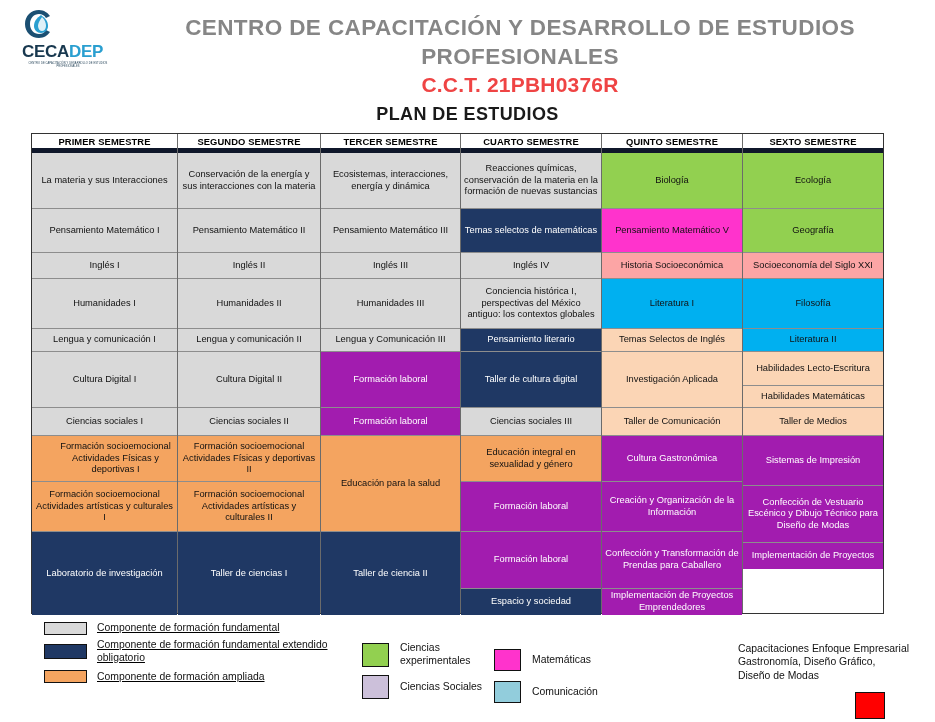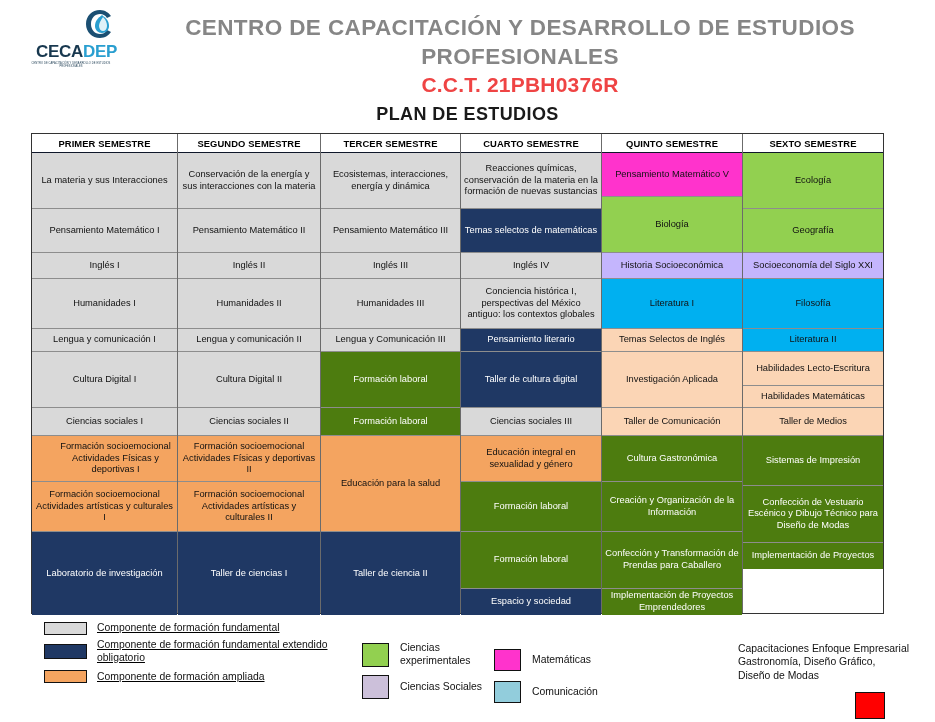--- a/index.html
+++ b/index.html
@@ -10,21 +10,21 @@
     overflow:hidden;
     position:relative;
   }
 
   
   #header{
     position:absolute;left:0;top:0;width:935px;height:128px;
   }
   #logo{
     position:absolute;left:22px;top:8px;width:95px;height:66px;
-    display:flex;flex-direction:column;align-items:flex-end;justify-content:flex-start;
+    display:flex;flex-direction:column;align-items:flex-start;justify-content:flex-start;
   }
   #logo .mark{
     width:34px;height:34px;position:relative;
   }
   #logo .wordmark{
     font-family:"Liberation Sans", sans-serif;
     font-size:17px;font-weight:bold;letter-spacing:-0.3px;
     line-height:1;margin-top:1px;
   }
   #logo .wordmark .c1{color:#18384f;}
@@ -70,21 +70,21 @@
   .c1w{width:146px;}
   .c2w{width:143px;}
   .c3w{width:140px;}
   .c4w{width:141px;}
   .c5w{width:141px;}
   .c6w{width:140px;}
 
   .hdr{
     height:19px;min-height:19px;
     background:#ffffff;
-    border-bottom:1px solid #0f172a;
+    border-bottom:5px solid #0f172a;
     display:flex;align-items:center;justify-content:center;
     font-size:9.4px;font-weight:bold;color:#000;
     letter-spacing:0.1px;
     box-sizing:border-box;
   }
   .cell{
     box-sizing:border-box;
     border-bottom:1px solid #8d8d8d;
     display:flex;align-items:center;justify-content:center;
     text-align:center;
@@ -96,24 +96,24 @@
   }
   .cell:last-child{border-bottom:none;}
   .cell span{display:block;}
 
   
   .bg-fund   {background:#d9d9d9;color:#111;}
   .bg-ext    {background:#1f3864;color:#ffffff;}
   .bg-ampl   {background:#f4a460;color:#111;}
   .bg-exp    {background:#92d050;color:#111;}
   .bg-mat    {background:#ff33cc;color:#111;}
-  .bg-soc    {background:#c4b5fd;color:#111;}
+  .bg-soc    {background:#fca5a5;color:#111;}
   .bg-hum    {background:#00b0f0;color:#111;}
   .bg-prop   {background:#fbd5b5;color:#111;}
-  .bg-cap    {background:#4d7c0f;color:#ffffff;}
+  .bg-cap    {background:#a21caf;color:#ffffff;}
 
   
   #legend{
     position:absolute;left:0;top:616px;width:935px;height:106px;
   }
   .lg-group{position:absolute;}
   .lg-row{display:flex;align-items:center;margin-bottom:5px;}
   .sw{
     border:1px solid #111;
     box-sizing:border-box;
@@ -303,25 +303,25 @@
       </div>
       <div class="cell bg-cap" style="height: 57px; min-height: 57px;">
         <span>Formación laboral</span>
       </div>
       <div class="cell bg-ext" style="height: 26px; min-height: 26px;">
         <span>Espacio y sociedad</span>
       </div>
     </div>
     <div class="col c5w">
       <div class="hdr">QUINTO SEMESTRE</div>
+      <div class="cell bg-exp" style="height: 56px; min-height: 56px;">
+        <span>Biología</span>
+      </div>
       <div class="cell bg-mat" style="height: 44px; min-height: 44px;">
         <span>Pensamiento Matemático V</span>
-      </div>
-      <div class="cell bg-exp" style="height: 56px; min-height: 56px;">
-        <span>Biología</span>
       </div>
       <div class="cell bg-soc" style="height: 26px; min-height: 26px;">
         <span>Historia Socioeconómica</span>
       </div>
       <div class="cell bg-hum" style="height: 50px; min-height: 50px;">
         <span>Literatura I</span>
       </div>
       <div class="cell bg-prop" style="height: 23px; min-height: 23px;">
         <span>Temas Selectos de Inglés</span>
       </div>

